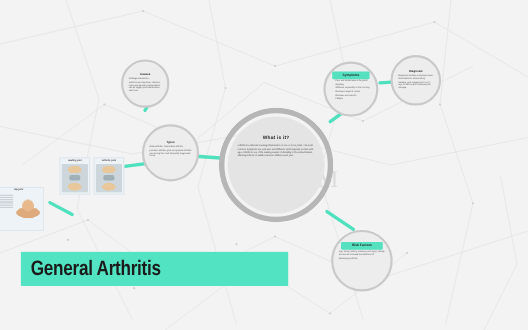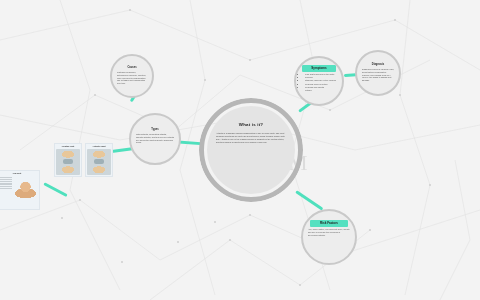--- a/index.html
+++ b/index.html
@@ -243,14 +243,17 @@
           <i></i>
           <i></i>
           <i></i>
           <i></i>
           <i></i>
       </div>
       <div class="pelvis" style="width:60%;"></div>
     </div>
   </div>
 
+  <div id="title-banner">
+    <span id="title-text">General Arthritis</span>
+  </div>
 
 </div>
 
 </body></html>

